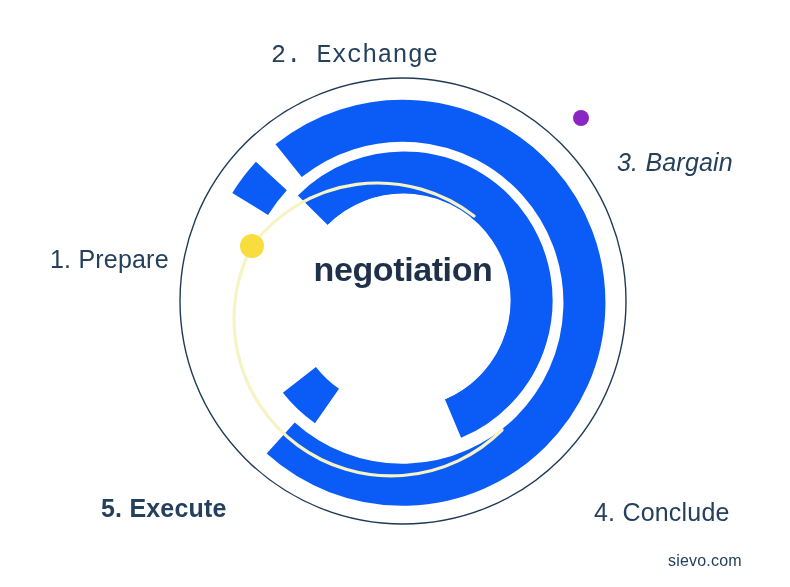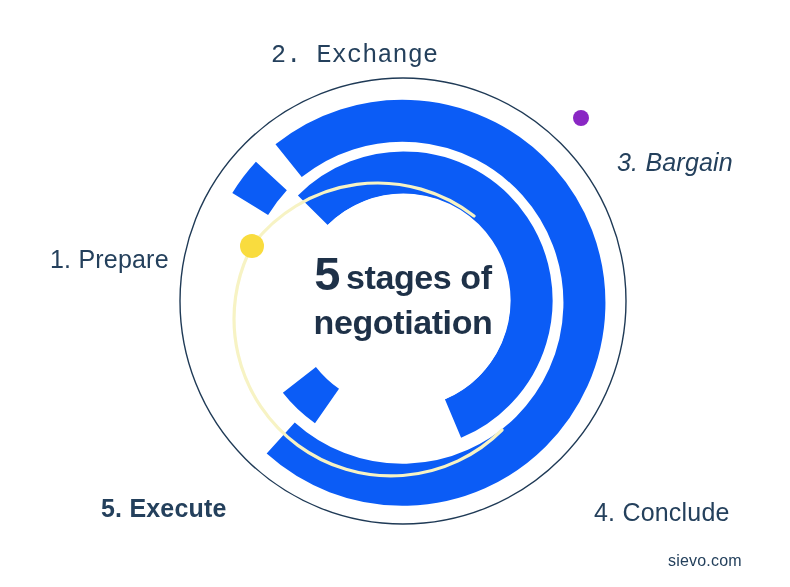--- a/index.html
+++ b/index.html
@@ -126,21 +126,18 @@
 
   <div class="stage-label" id="label-exchange">2. Exchange</div>
 
   <div class="stage-label" id="label-bargain">3. Bargain</div>
 
   <div class="stage-label" id="label-conclude">4. Conclude</div>
 
   <div class="stage-label" id="label-execute">5. Execute</div>
 
   <div id="center-text">
-    <span id="center-line-1">
-      <span id="center-number">5</span><span id="center-stages">stages of</span>
-    </span>
     <span id="center-line-2">negotiation</span>
   </div>
 
   <div id="watermark">sievo.com</div>
 
 </div>
 
 </body></html>

